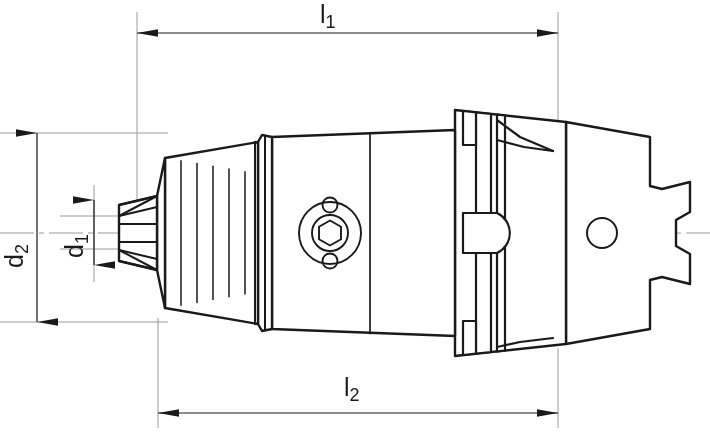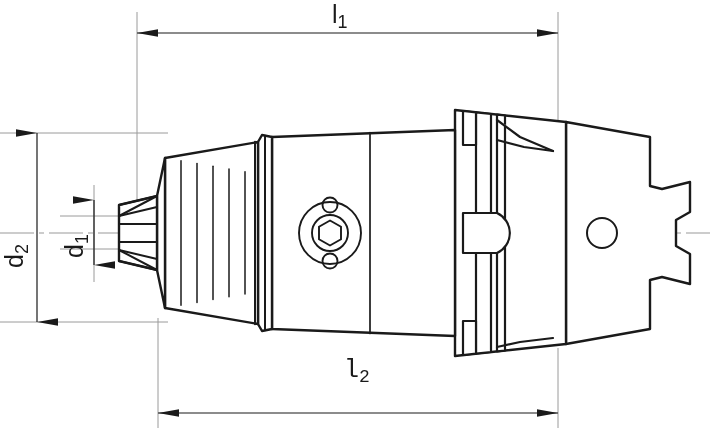--- a/index.html
+++ b/index.html
@@ -39,22 +39,22 @@
     font-size: 0.72em;
     vertical-align: baseline;
     position: relative;
     bottom: -0.30em;
     letter-spacing: 0;
   }
   .rot90 {
     transform: rotate(-90deg);
     transform-origin: left top;
   }
-  #label-l1 { left: 332px; top: 2px; text-align: center; }
-  #label-l2 { left: 344px; top: 358px; font-family: Liberation Mono, monospace; }
+  #label-l1 { left: 320px; top: 2px; text-align: center; }
+  #label-l2 { left: 344px; top: 375px; }
   #label-d2 { left: 2px;  top: 268px; }
   #label-d1 { left: 62px; top: 258px; }
 </style>
 </head>
 <body>
 
 <div id="drawing-root">
 
   <svg id="drawing-svg" viewBox="0 0 710 435" xmlns="http://www.w3.org/2000/svg">
 

